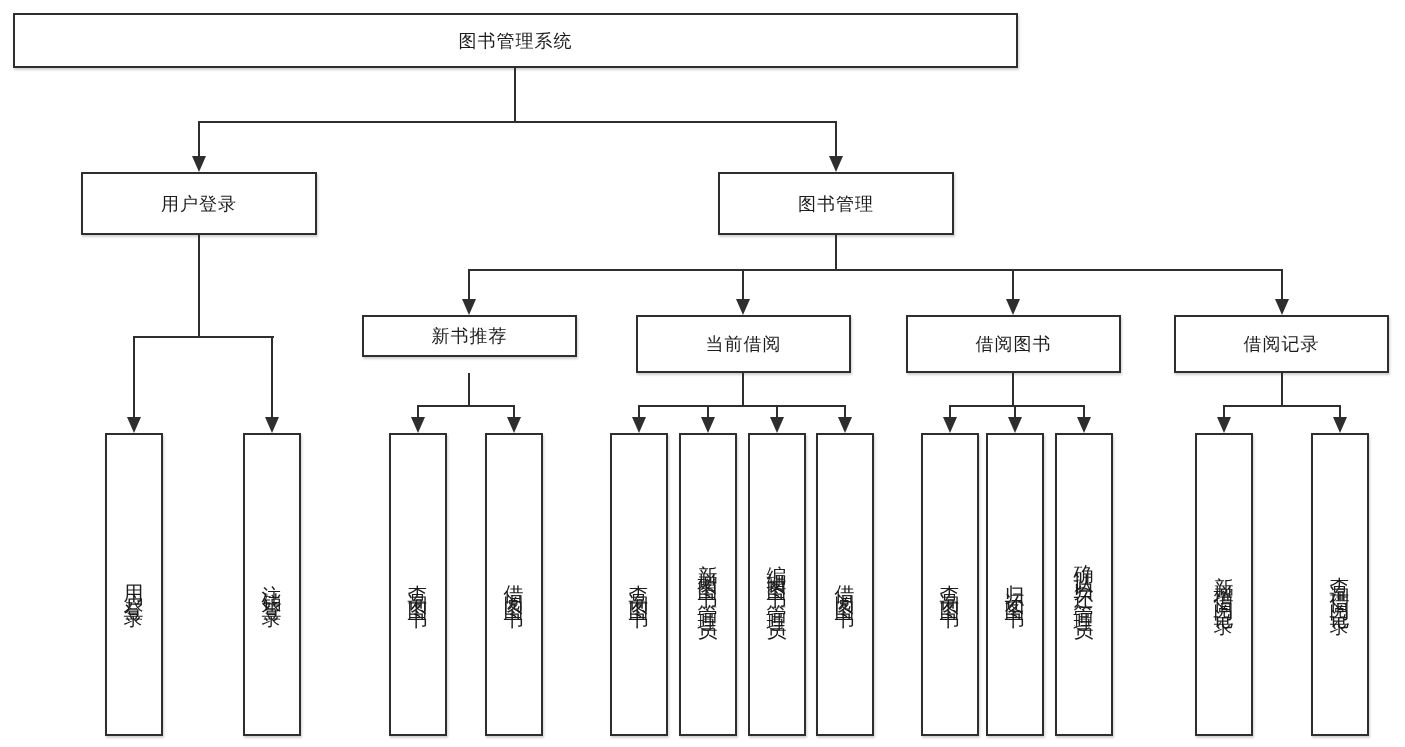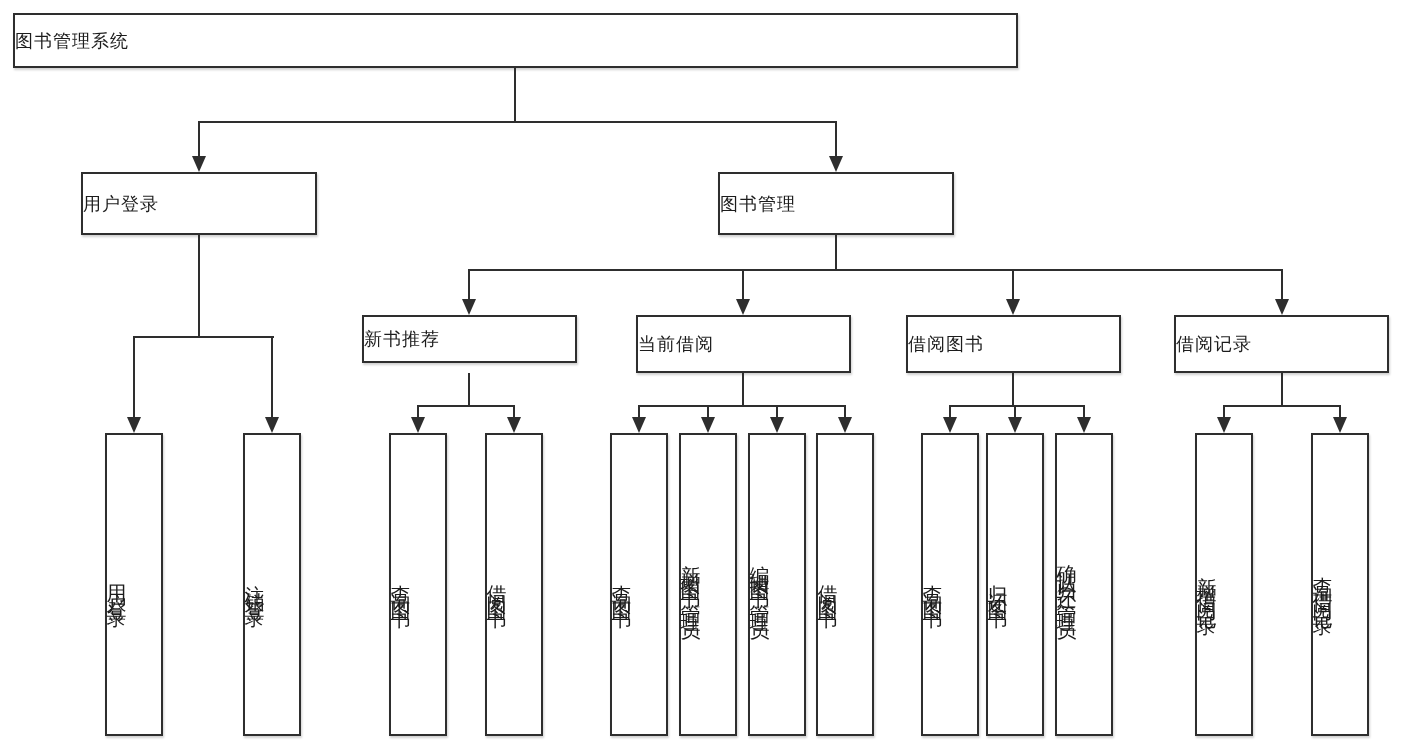--- a/index.html
+++ b/index.html
@@ -12,21 +12,21 @@
   html,body{margin:0;padding:0;background:#ffffff;}
   body{font-family:"DejaVu Sans","Liberation Sans",sans-serif;color:var(--text);}
   .stage{
     position:relative;width:1405px;height:747px;background:var(--boxbg);
     overflow:hidden;
   }
   .box{
     position:absolute;background:var(--boxbg);
     border:2px solid var(--line);
     box-shadow:1px 2px 2px rgba(90,90,90,.28);
-    display:flex;align-items:center;justify-content:flex-start;
+    display:flex;align-items:center;justify-content:center;
   }
   .box.h span{
     font-size:18px;letter-spacing:1px;white-space:nowrap;
   }
   .box.v span{
     writing-mode:vertical-rl;
     font-size:20px;letter-spacing:8px;line-height:1;
     white-space:nowrap;
   }
   .ln{position:absolute;background:var(--line);}
@@ -51,21 +51,21 @@
   </div>
 
   <div class="box h" style="left:81px;top:172px;width:236px;height:63px">
     <span>用户登录</span>
   </div>
 
   <div class="box h" style="left:718px;top:172px;width:236px;height:63px">
     <span>图书管理</span>
   </div>
 
-  <div class="box h" style="left:362px;top:315px;width:215px;height:48px">
+  <div class="box h" style="left:362px;top:315px;width:215px;height:42px">
     <span>新书推荐</span>
   </div>
   <div class="box h" style="left:636px;top:315px;width:215px;height:58px">
     <span>当前借阅</span>
   </div>
   <div class="box h" style="left:906px;top:315px;width:215px;height:58px">
     <span>借阅图书</span>
   </div>
   <div class="box h" style="left:1174px;top:315px;width:215px;height:58px">
     <span>借阅记录</span>

